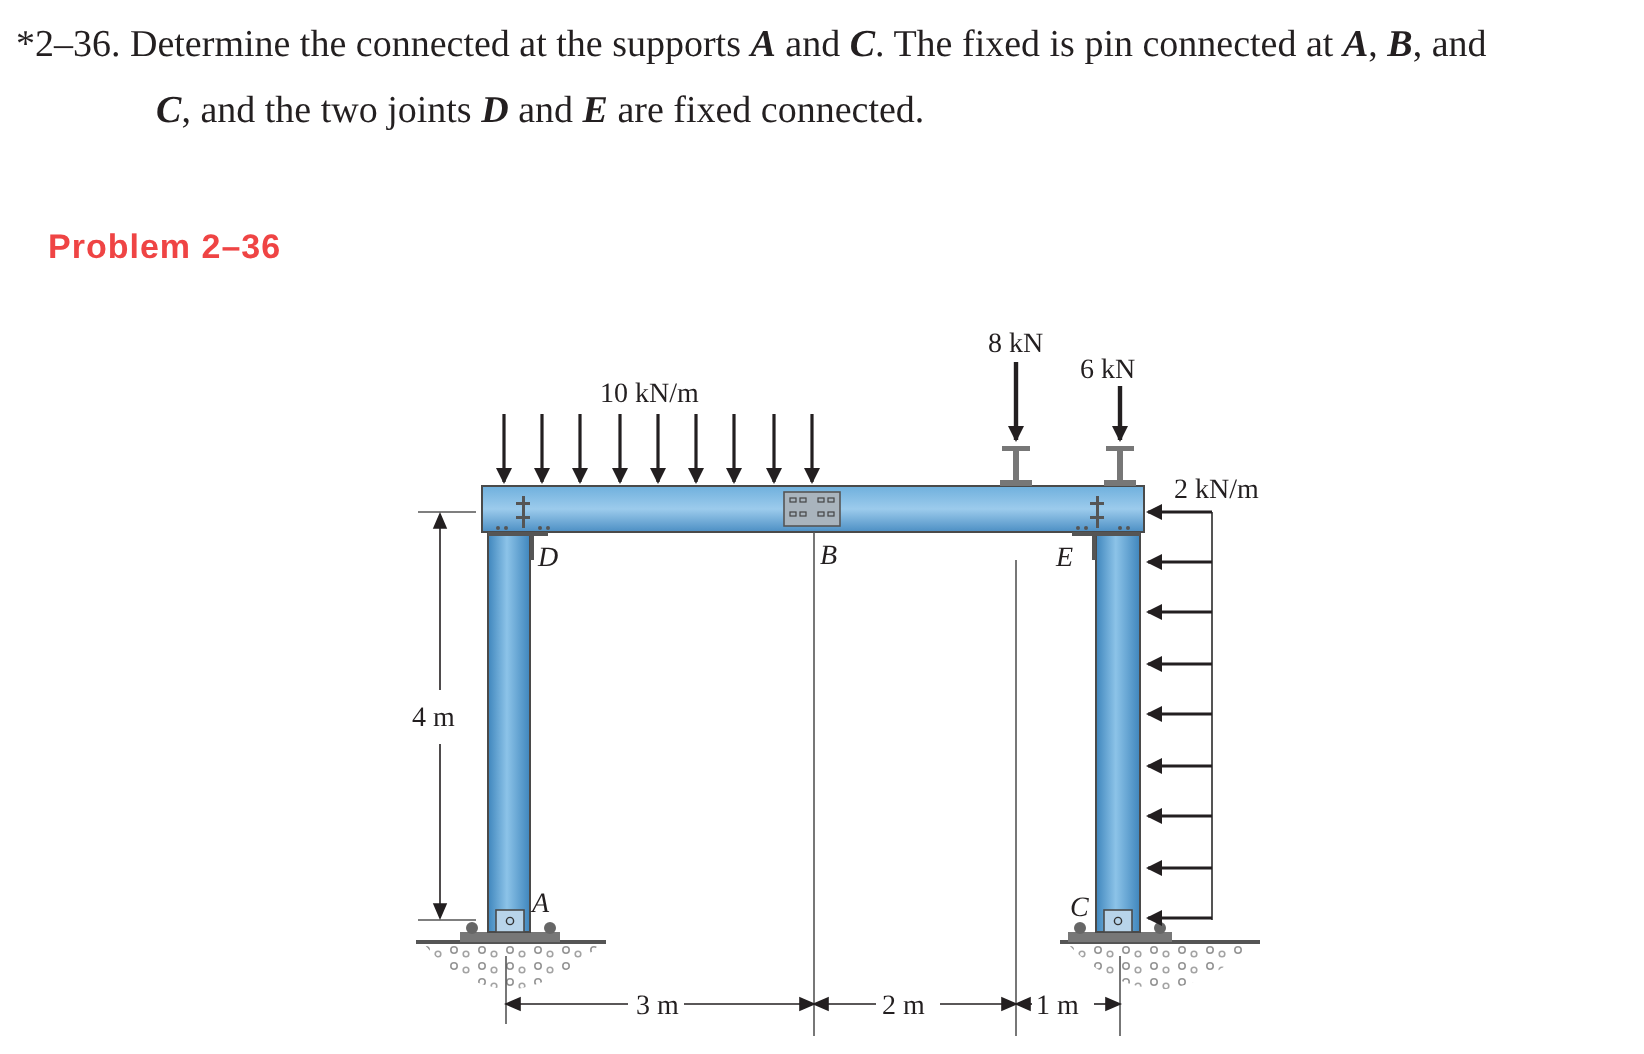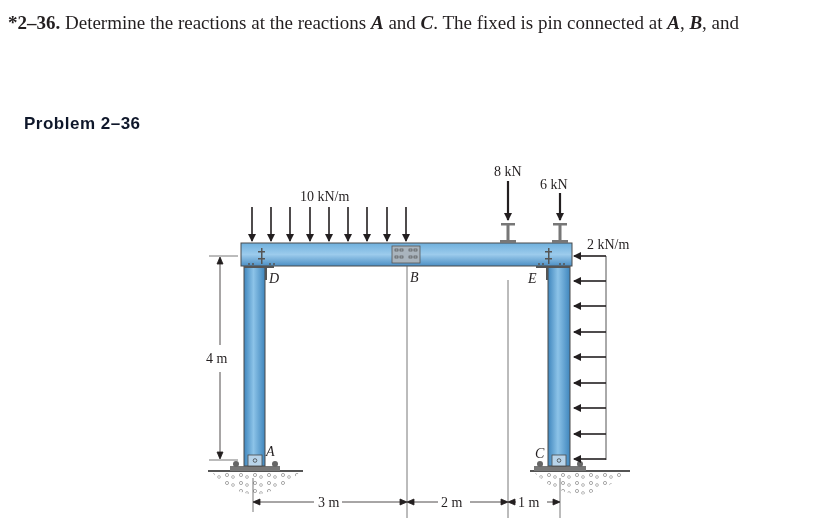--- a/index.html
+++ b/index.html
@@ -1,31 +1,32 @@
 <!DOCTYPE html>
 <html><head>
 <meta charset="utf-8">
 <style>
   html, body { margin:0; padding:0; background:#ffffff; }
   body { width:822px; height:527px; position:relative; overflow:hidden; font-family:"Liberation Serif","DejaVu Serif",serif; color:#231f20; }
   .problem-text { position:absolute; left:8px; top:6px; width:810px; font-size:19px; line-height:33px; }
   .problem-text .line2 { padding-left:70px; display:block; }
-  .num { font-weight:bold; }
+  .num { font-weight:normal; }
   .bi { font-weight:bold; font-style:italic; }
-  .caption { position:absolute; left:24px; top:114px; font-family:"Liberation Sans","DejaVu Sans",sans-serif; font-weight:bold; font-size:17px; color:#0f172a; letter-spacing:0.5px; }
+  .caption { position:absolute; left:24px; top:114px; font-family:"Liberation Sans","DejaVu Sans",sans-serif; font-weight:bold; font-size:17px; color:#ef4444; letter-spacing:0.5px; }
   svg { position:absolute; left:0; top:0; }
   .lbl { font-family:"Liberation Serif","DejaVu Serif",serif; font-size:14px; fill:#231f20; }
   .ital { font-style:italic; }
 </style>
 </head>
 <body>
 
 <div class="problem-text">
   <span class="num">*2–36.</span>
-  <span>Determine the reactions at the reactions </span><span class="bi">A</span><span> and </span><span class="bi">C</span><span>. The fixed is pin connected at </span><span class="bi">A</span><span>, </span><span class="bi">B</span><span>, and</span>
+  <span>Determine the connected at the supports </span><span class="bi">A</span><span> and </span><span class="bi">C</span><span>. The fixed is pin connected at </span><span class="bi">A</span><span>, </span><span class="bi">B</span><span>, and</span>
+  <span class="line2"><span class="bi">C</span><span>, and the two joints </span><span class="bi">D</span><span> and </span><span class="bi">E</span><span> are fixed connected.</span></span>
 </div>
 
 <div class="caption">Problem 2–36</div>
 
 <svg width="822" height="527" viewBox="0 0 822 527">
   <defs>
     <linearGradient id="colGrad" x1="0" x2="1" y1="0" y2="0">
       <stop offset="0" stop-color="#3f86bd"></stop>
       <stop offset="0.45" stop-color="#8cc3e8"></stop>
       <stop offset="1" stop-color="#3f86bd"></stop>

